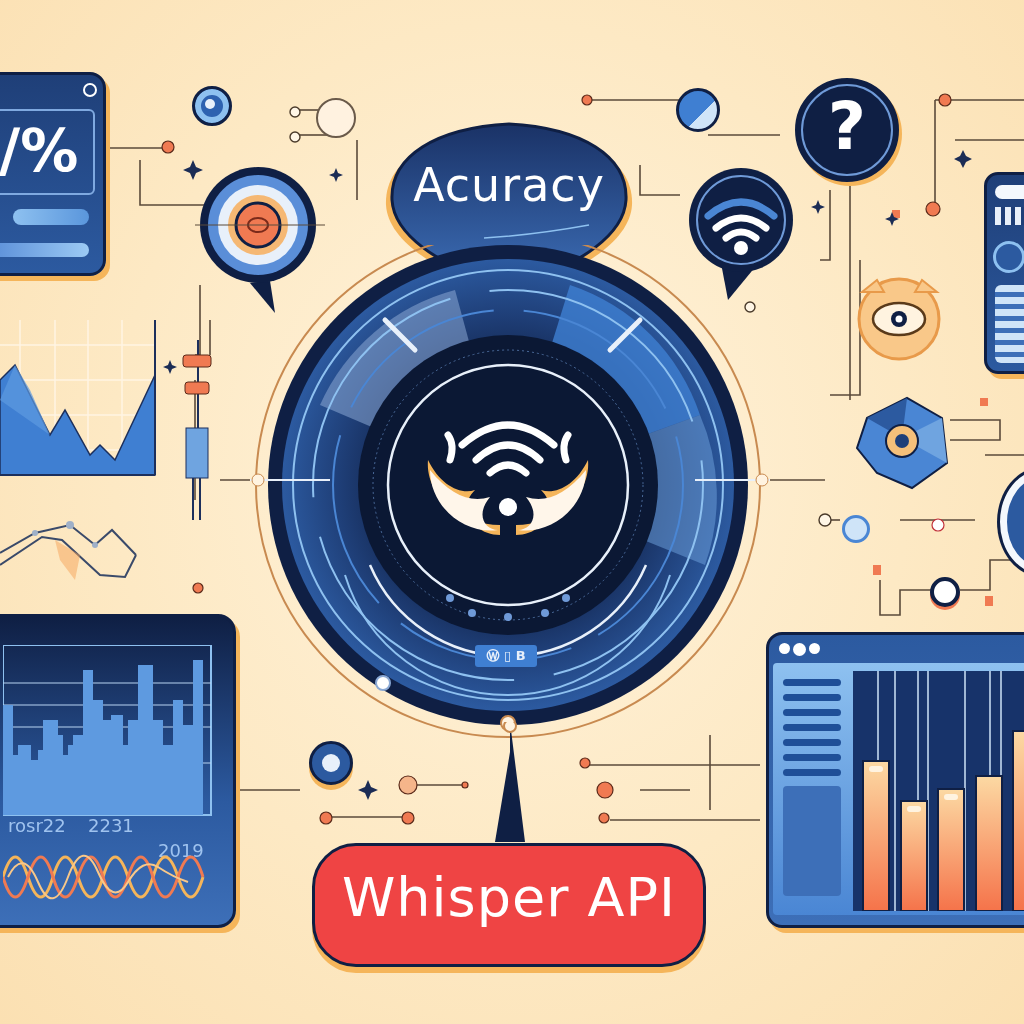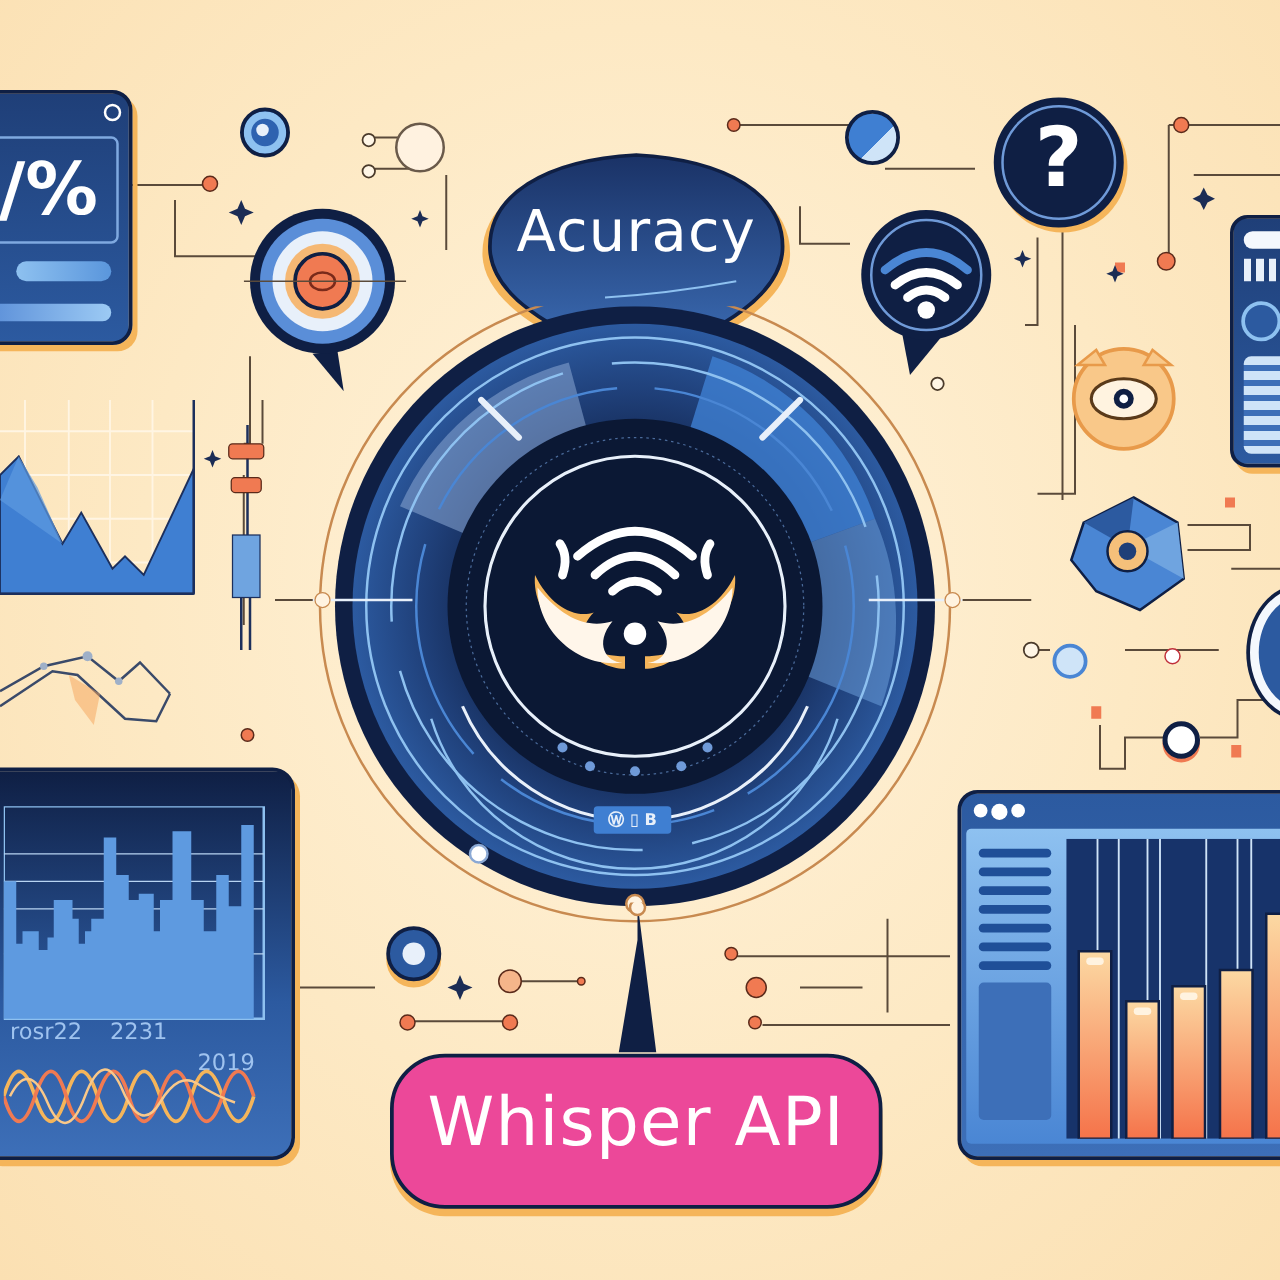--- a/index.html
+++ b/index.html
@@ -287,21 +287,21 @@
 
 <svg class="abs" style="left:490px;top:722px" width="40" height="120">
   <path d="M20 0 L20 30 L5 120 L35 120 Z" fill="#0f1f44"></path>
   <circle cx="20" cy="4" r="6" fill="#fff3e0" stroke="#c88a50" stroke-width="2"></circle>
 </svg>
 
 <div class="abs" style="left:309px;top:741px;width:38px;height:38px;border-radius:50%;background:#2c5aa0;border:3px solid #0f1f44;box-shadow:0 5px 0 #f5b55a;">
   <div class="abs" style="left:10px;top:10px;width:18px;height:18px;border-radius:50%;background:#e8f0fa;"></div>
 </div>
 
-<div class="abs" style="left:312px;top:843px;width:388px;height:118px;border-radius:44px;background:#ec4899;border:3px solid #0f1f44;box-shadow:0 6px 0 #f5b55a;">
+<div class="abs" style="left:312px;top:843px;width:388px;height:118px;border-radius:44px;background:#ef4444;border:3px solid #0f1f44;box-shadow:0 6px 0 #f5b55a;">
   <div class="bubble-text abs" style="left:0;top:20px;width:388px;font-size:54px;">Whisper API</div>
 </div>
 
 <div class="panel" style="left:-20px;top:614px;width:250px;height:308px;border-radius:18px;background:linear-gradient(180deg,#0f1f44 0%, #2c5aa0 60%, #3d6fb8 100%);">
   <svg class="abs" style="left:20px;top:28px" width="210" height="172">
     <rect x="0" y="0" width="208" height="170" fill="none" stroke="#8ec1f0" stroke-width="2"></rect>
     <g stroke="#b8d4f2" stroke-width="1">
         <line x1="0" y1="38" x2="208" y2="38"></line>
         <line x1="0" y1="60" x2="208" y2="60"></line>
         <line x1="0" y1="82" x2="208" y2="82"></line>

